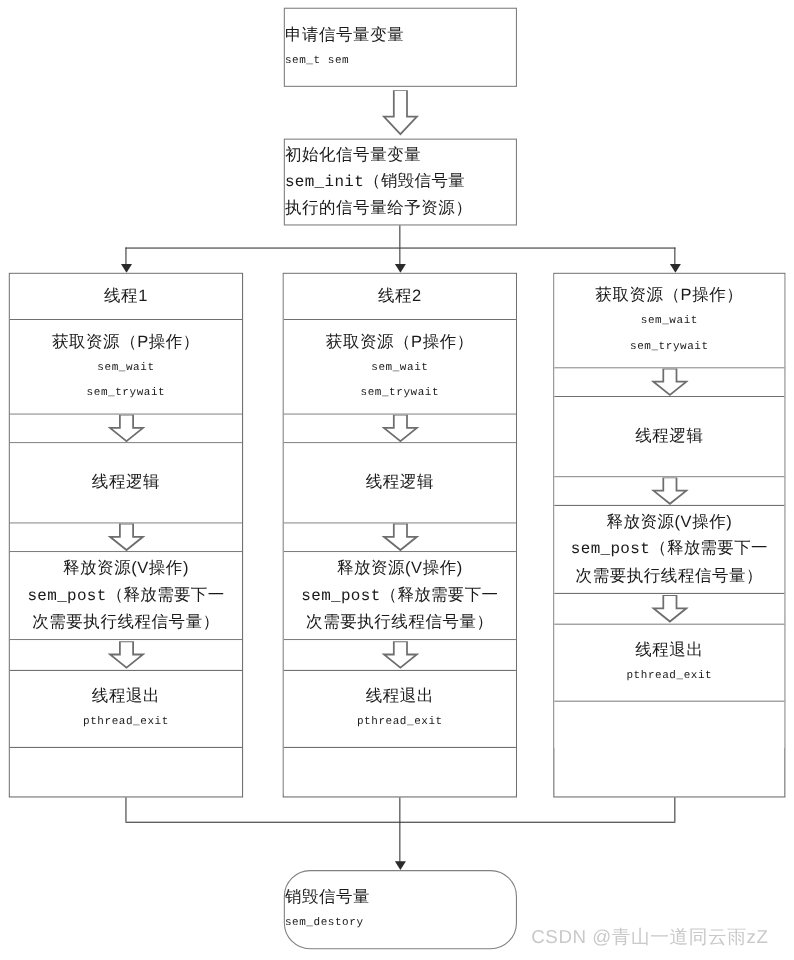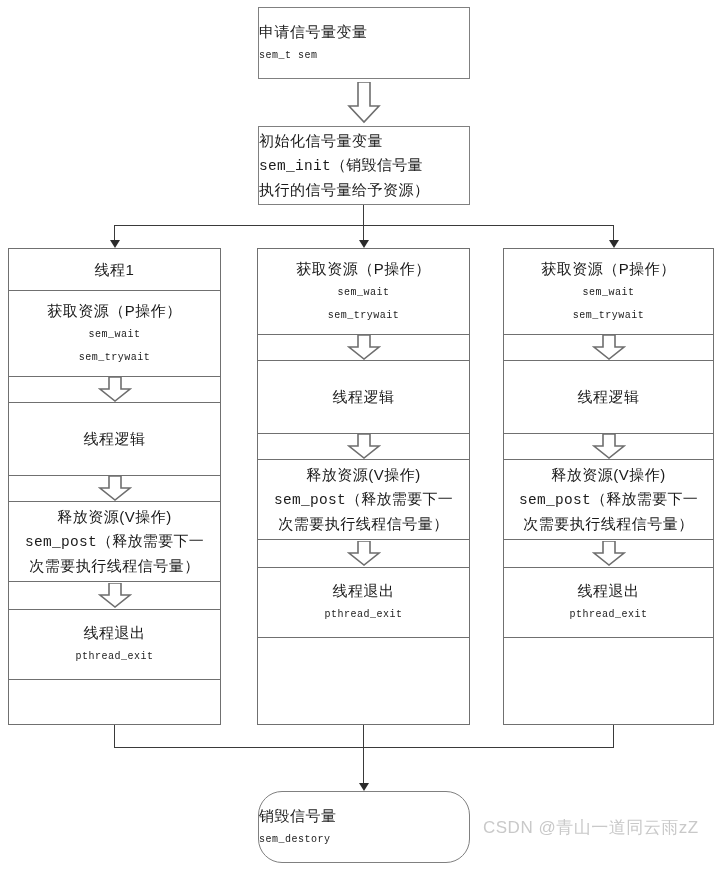--- a/index.html
+++ b/index.html
@@ -185,20 +185,23 @@
       </svg>
     </div>
     <div class="cell" style="height:70px;">
       <div class="cn">线程退出</div>
       <div class="mono">pthread_exit</div>
     </div>
     <div class="cell last" style="height:42px;"></div>
   </div>
 
   <div class="col" style="left:257px; top:248px; width:213px; height:477px;">
+    <div class="cell" style="height:42px;">
+      <div class="cn">线程2</div>
+    </div>
     <div class="cell" style="height:86px;">
       <div class="cn">获取资源（P操作）</div>
       <div class="mono">sem_wait</div>
       <div class="mono">sem_trywait</div>
     </div>
     <div class="cell" style="height:26px;">
       <svg class="blockarrow" viewBox="0 0 34 26" preserveAspectRatio="none">
         <polygon points="11,0 23,0 23,12 32,12 17,24 2,12 11,12" fill="#ffffff" stroke="#6e6e6e" stroke-width="1.6"></polygon>
       </svg>
     </div>
@@ -271,15 +274,15 @@
   <div class="line-v" style="left:613px; top:725px; height:22px;"></div>
   <div class="line-h" style="left:114px; top:747px; width:500px;"></div>
   <div class="line-v" style="left:363px; top:725px; height:60px;"></div>
   <div class="arrowhead" style="left:359px; top:783px;"></div>
 
   <div class="node" style="left:258px; top:791px; width:212px; height:72px;border-radius:24px;">
     <div class="cn">销毁信号量</div>
     <div class="mono">sem_destory</div>
   </div>
 
-  <div class="watermark" style="left:483px; top:816px;">CSDN @青山一道同云雨zZ</div>
+  <div class="watermark" style="left:483px; top:840px;">CSDN @青山一道同云雨zZ</div>
 
 </div>
 
 </body></html>

